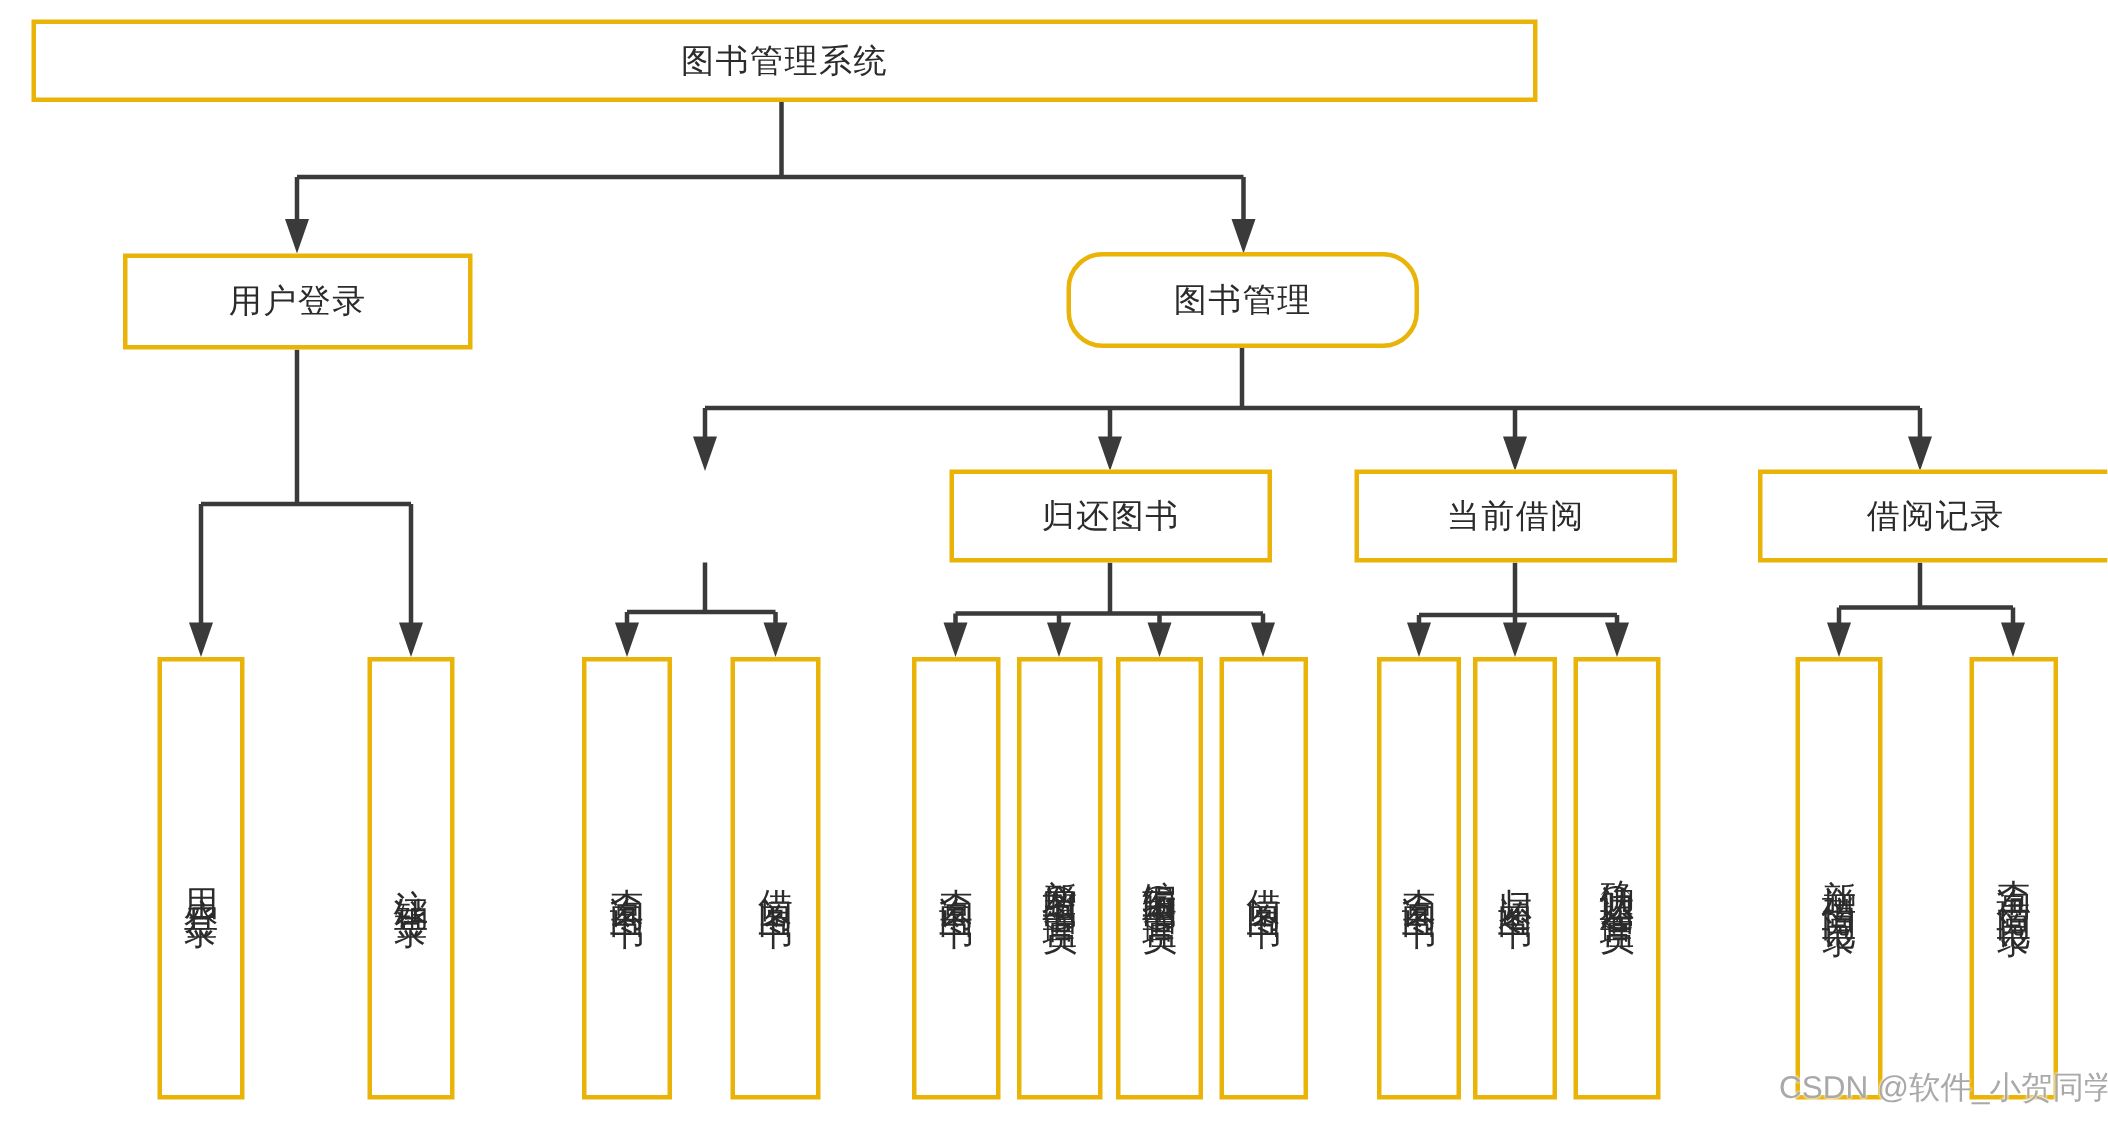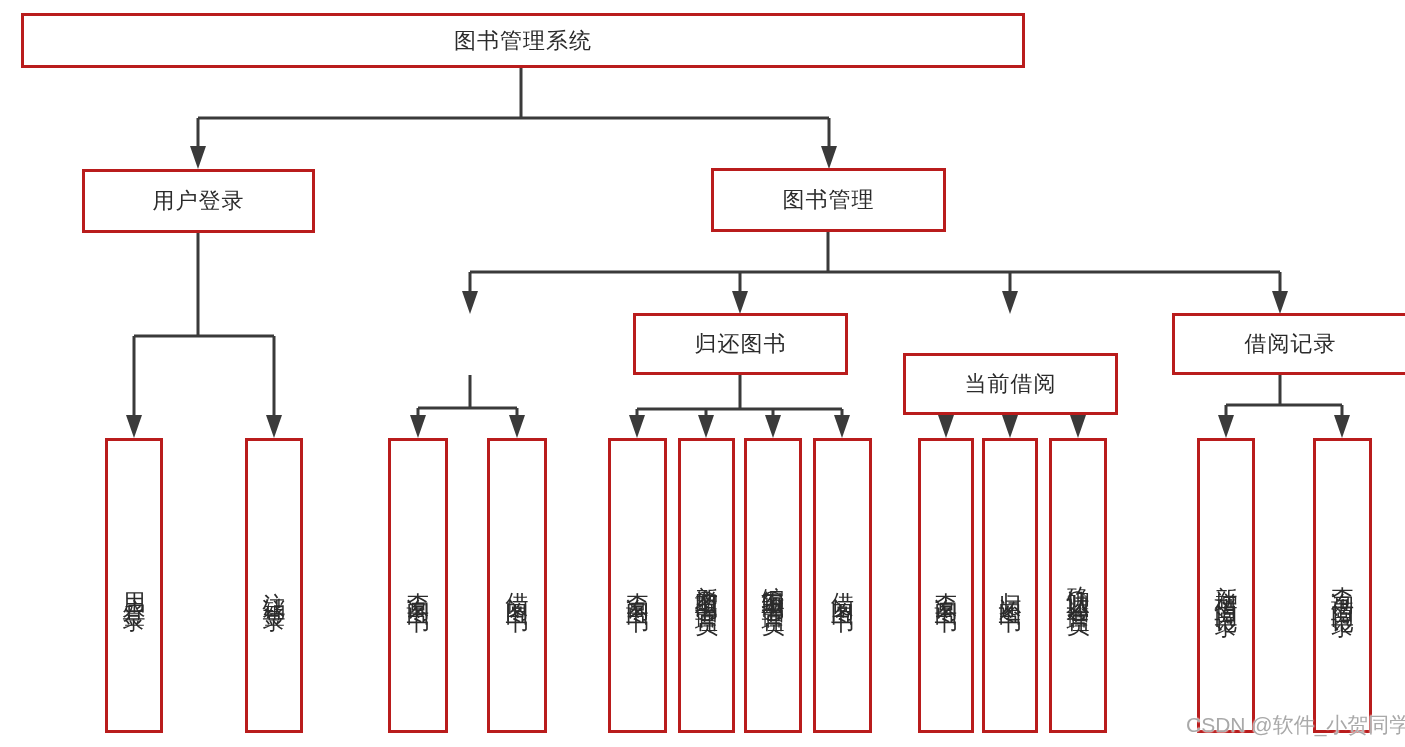--- a/index.html
+++ b/index.html
@@ -17,21 +17,21 @@
   }
   #wires {
     position: absolute;
     left: 0;
     top: 0;
     z-index: 1;
   }
   .node {
     position: absolute;
     box-sizing: border-box;
-    border: 3px solid #b91c1c;
+    border: 3px solid #eab308;
     background: #ffffff;
     color: #2b2b2b;
     display: flex;
     align-items: center;
     justify-content: center;
     z-index: 2;
   }
   .node.h {
     font-size: 22px;
     letter-spacing: 1px;
@@ -128,28 +128,28 @@
     </g>
   </svg>
 
   <div class="node h" style="left:21px; top:13px; width:1004px; height:55px;">
     <span>图书管理系统</span>
   </div>
 
   <div class="node h" style="left:82px; top:169px; width:233px; height:64px;">
     <span>用户登录</span>
   </div>
-  <div class="node h" style="left:711px; top:168px; width:235px; height:64px;">
+  <div class="node h" style="left:711px; top:168px; width:235px; height:64px;border-radius:24px;">
     <span>图书管理</span>
   </div>
 
   <div class="node h" style="left:633px; top:313px; width:215px; height:62px;">
     <span>归还图书</span>
   </div>
-  <div class="node h" style="left:903px; top:313px; width:215px; height:62px;margin-top:40px;">
+  <div class="node h" style="left:903px; top:313px; width:215px; height:62px;">
     <span>当前借阅</span>
   </div>
   <div class="node h" style="left:1172px; top:313px; width:237px; height:62px;">
     <span>借阅记录</span>
   </div>
 
   <div class="node v" style="left:105px; top:438px; width:58px; height:295px;">
     <span>用户登录</span>
   </div>
   <div class="node v" style="left:245px; top:438px; width:58px; height:295px;">

